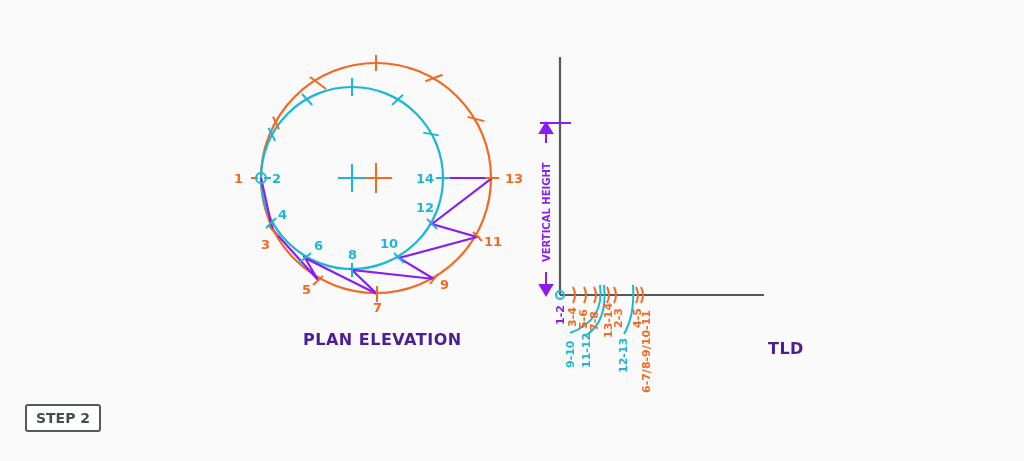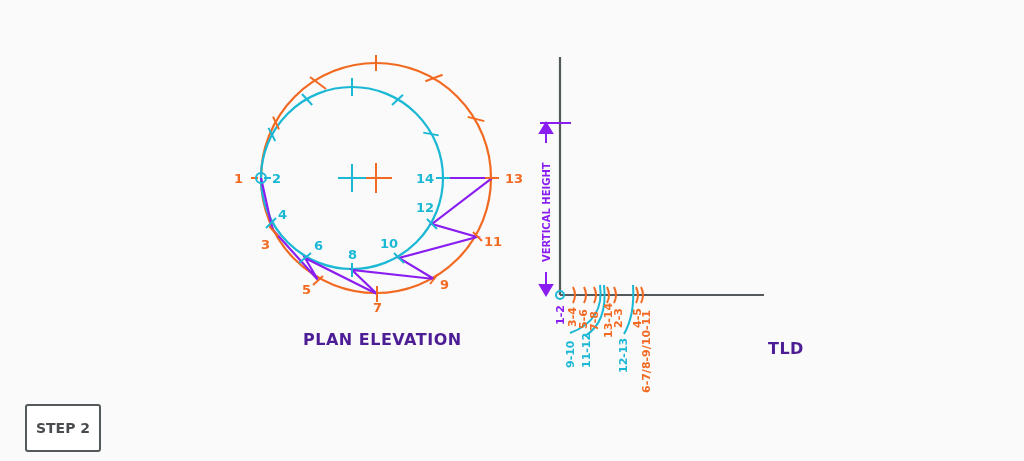--- a/index.html
+++ b/index.html
@@ -1,20 +1,20 @@
 <!DOCTYPE html>
 <html><head>
 <meta charset="utf-8">
 <style>
   html, body { margin:0; padding:0; background:#fafafa; }
   body { width:1024px; height:461px; position:relative; overflow:hidden; font-family:"DejaVu Sans", sans-serif; }
   svg.diagram { position:absolute; left:0; top:0; }
   .lbl { font-family:"DejaVu Sans", sans-serif; font-weight:bold; }
   .title { position:absolute; font-family:"DejaVu Sans", sans-serif; font-weight:bold; font-size:16px; color:#4c1d95; letter-spacing:0.5px; }
-  .step-btn { position:absolute; left:25px; top:404px; width:76px; height:48px; box-sizing:border-box; border:2px solid #54595b; border-radius:3px; background:#fff; color:#4a4d4f; font-family:"DejaVu Sans", sans-serif; font-weight:bold; font-size:14px; display:flex; align-items:center; justify-content:center; }
+  .step-btn { position:absolute; left:25px; top:404px; width:76px; height:28px; box-sizing:border-box; border:2px solid #54595b; border-radius:3px; background:#fff; color:#4a4d4f; font-family:"DejaVu Sans", sans-serif; font-weight:bold; font-size:14px; display:flex; align-items:center; justify-content:center; }
 </style>
 </head>
 <body>
 
 <svg class="diagram" width="1024" height="461" viewBox="0 0 1024 461">
 
   <g>
     <circle cx="376" cy="178" r="115" fill="none" stroke="#f26a21" stroke-width="2.2"></circle>
     <circle cx="352" cy="178" r="91" fill="none" stroke="#1ab8d4" stroke-width="2.2"></circle>
 

